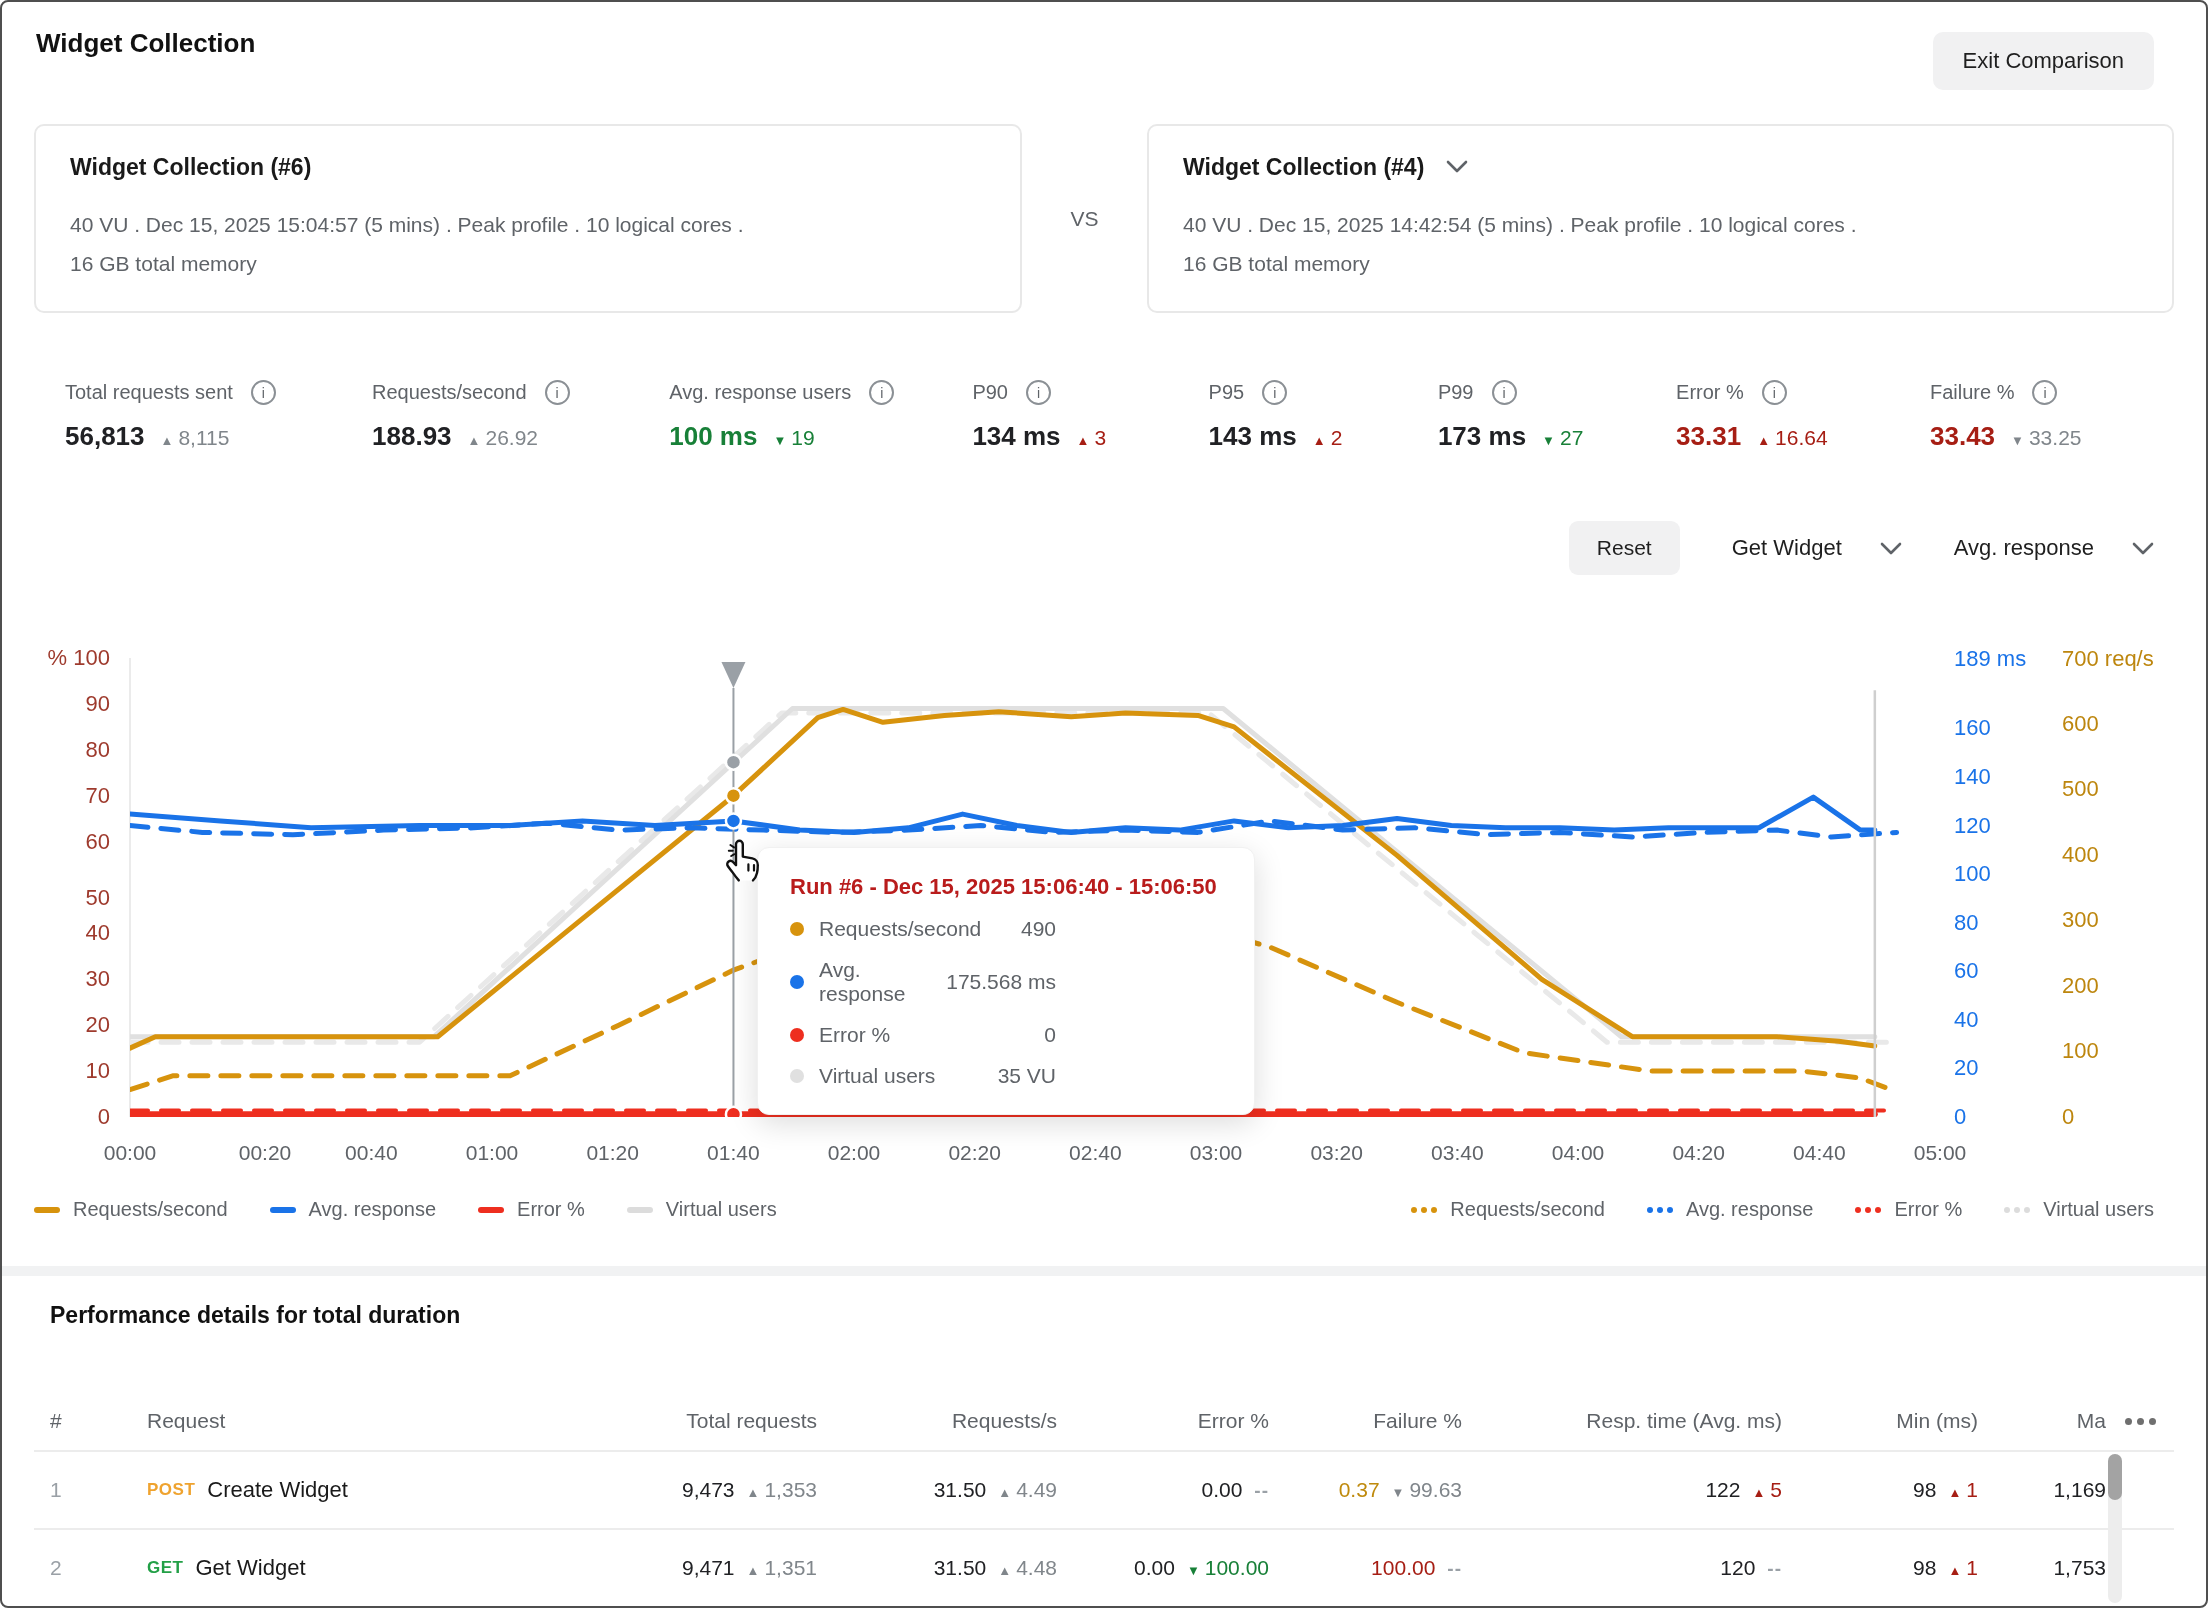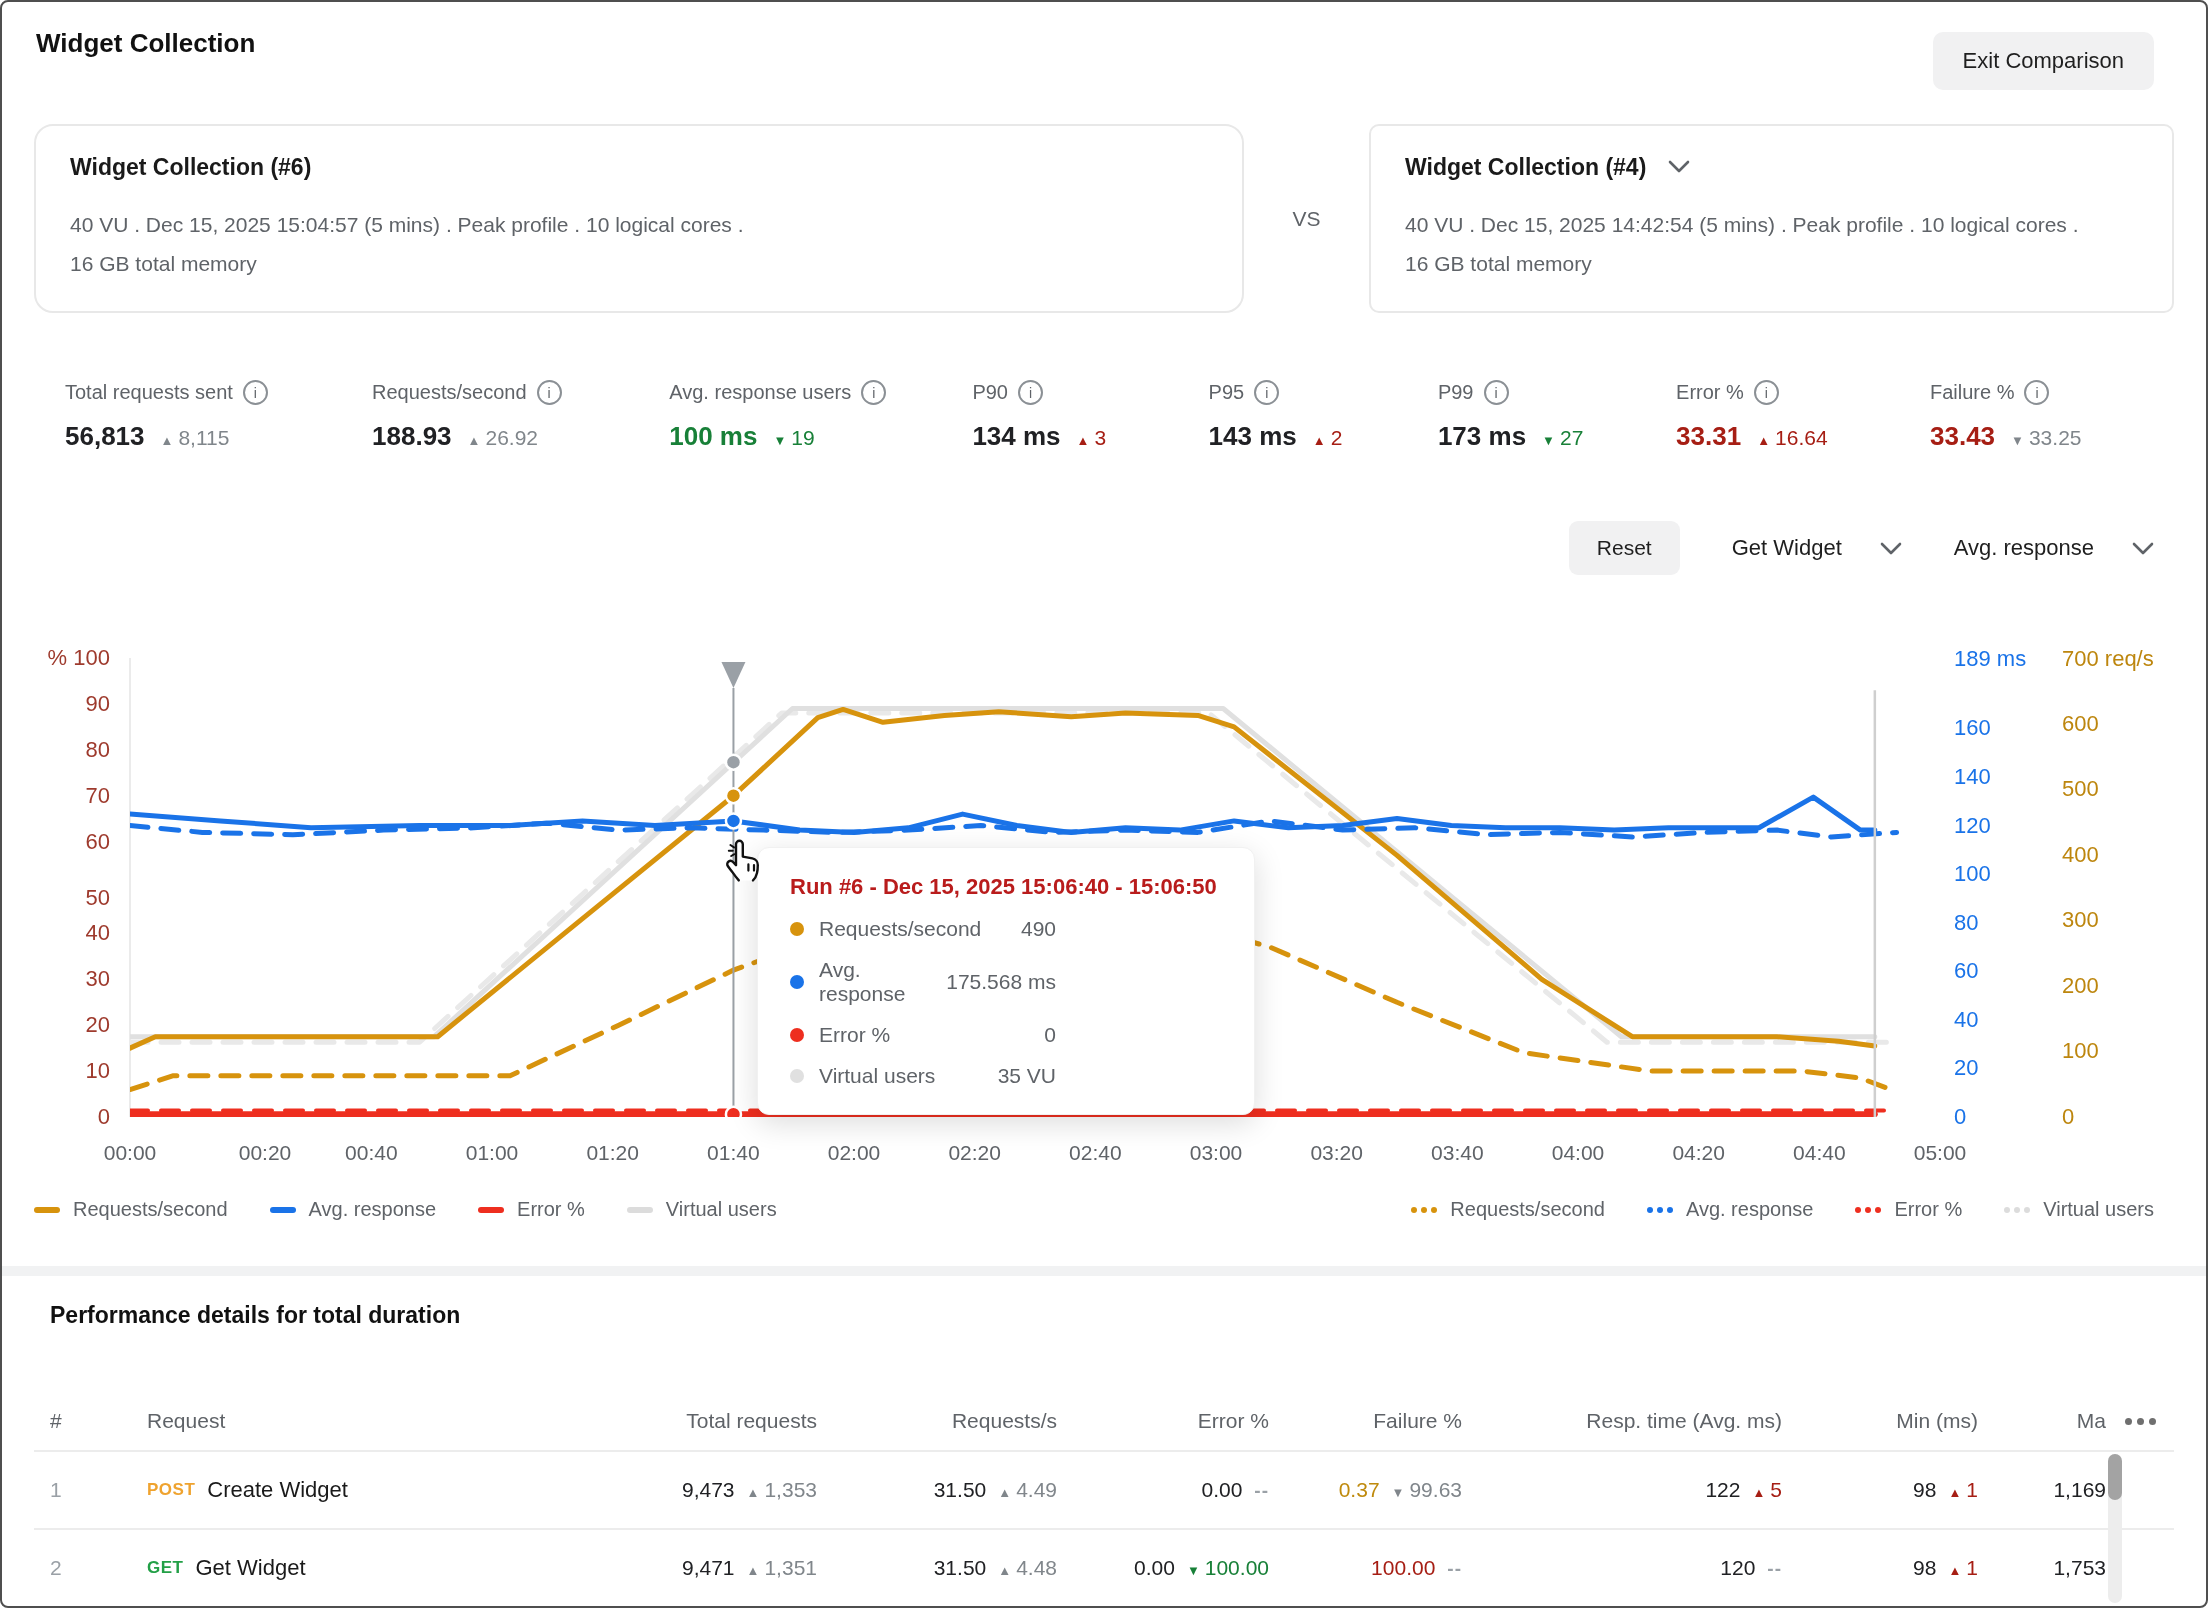--- a/index.html
+++ b/index.html
@@ -7,31 +7,31 @@
   #page{position:absolute;inset:0;border:2px solid #4f4f4f;border-radius:8px;background:#fff;overflow:hidden;}
 
   
   .page-title{position:absolute;left:34px;top:26px;font-size:26px;font-weight:700;color:#111;}
   .exit-btn{position:absolute;right:52px;top:30px;height:58px;padding:0 30px;display:flex;align-items:center;
     background:#f1f1f2;border:none;border-radius:10px;font-size:22px;color:#1f1f1f;font-family:inherit;cursor:pointer;}
 
   
   .cards{position:absolute;left:32px;right:32px;top:122px;display:flex;align-items:stretch;}
   .card{border:2px solid #e8e8e8;border-radius:10px;background:#fff;padding:28px 34px;box-sizing:border-box;}
-  .card-left{width:1210px;border-radius:19px;}
+  .card-left{width:988px;}
   .card-right{flex:1;}
   .vs{width:125px;display:flex;align-items:center;justify-content:center;color:#5f6368;font-size:21px;}
   .card-title-row{display:flex;align-items:center;gap:22px;}
   .card-title{font-size:23px;font-weight:700;color:#1a1a1a;}
   .card-meta{margin-top:24px;font-size:21px;color:#5f6368;line-height:39px;}
 
   
   #stats{position:absolute;left:63px;right:30px;top:378px;display:flex;}
   .stat{box-sizing:border-box;}
-  .stat-label{display:flex;align-items:center;gap:10px;font-size:20px;color:#5f6368;}
+  .stat-label{display:flex;align-items:center;gap:18px;font-size:20px;color:#5f6368;}
   .info-icon{width:21px;height:21px;border:2px solid #8b9095;border-radius:50%;display:inline-flex;
     align-items:center;justify-content:center;font-size:14px;color:#5f6368;font-style:normal;}
   .stat-value-row{margin-top:16px;display:flex;align-items:baseline;gap:16px;}
   .stat-value{font-size:26px;font-weight:600;}
   .delta{font-size:21px;display:inline-flex;align-items:baseline;gap:5px;}
   .tri{font-size:13px;}
   .c-dark{color:#202124}.c-green{color:#188038}.c-red{color:#A61E14}.c-gray{color:#80868b}.c-gold{color:#BF8A0D}
 
   
   .controls{position:absolute;top:519px;right:52px;display:flex;align-items:center;gap:52px;}

